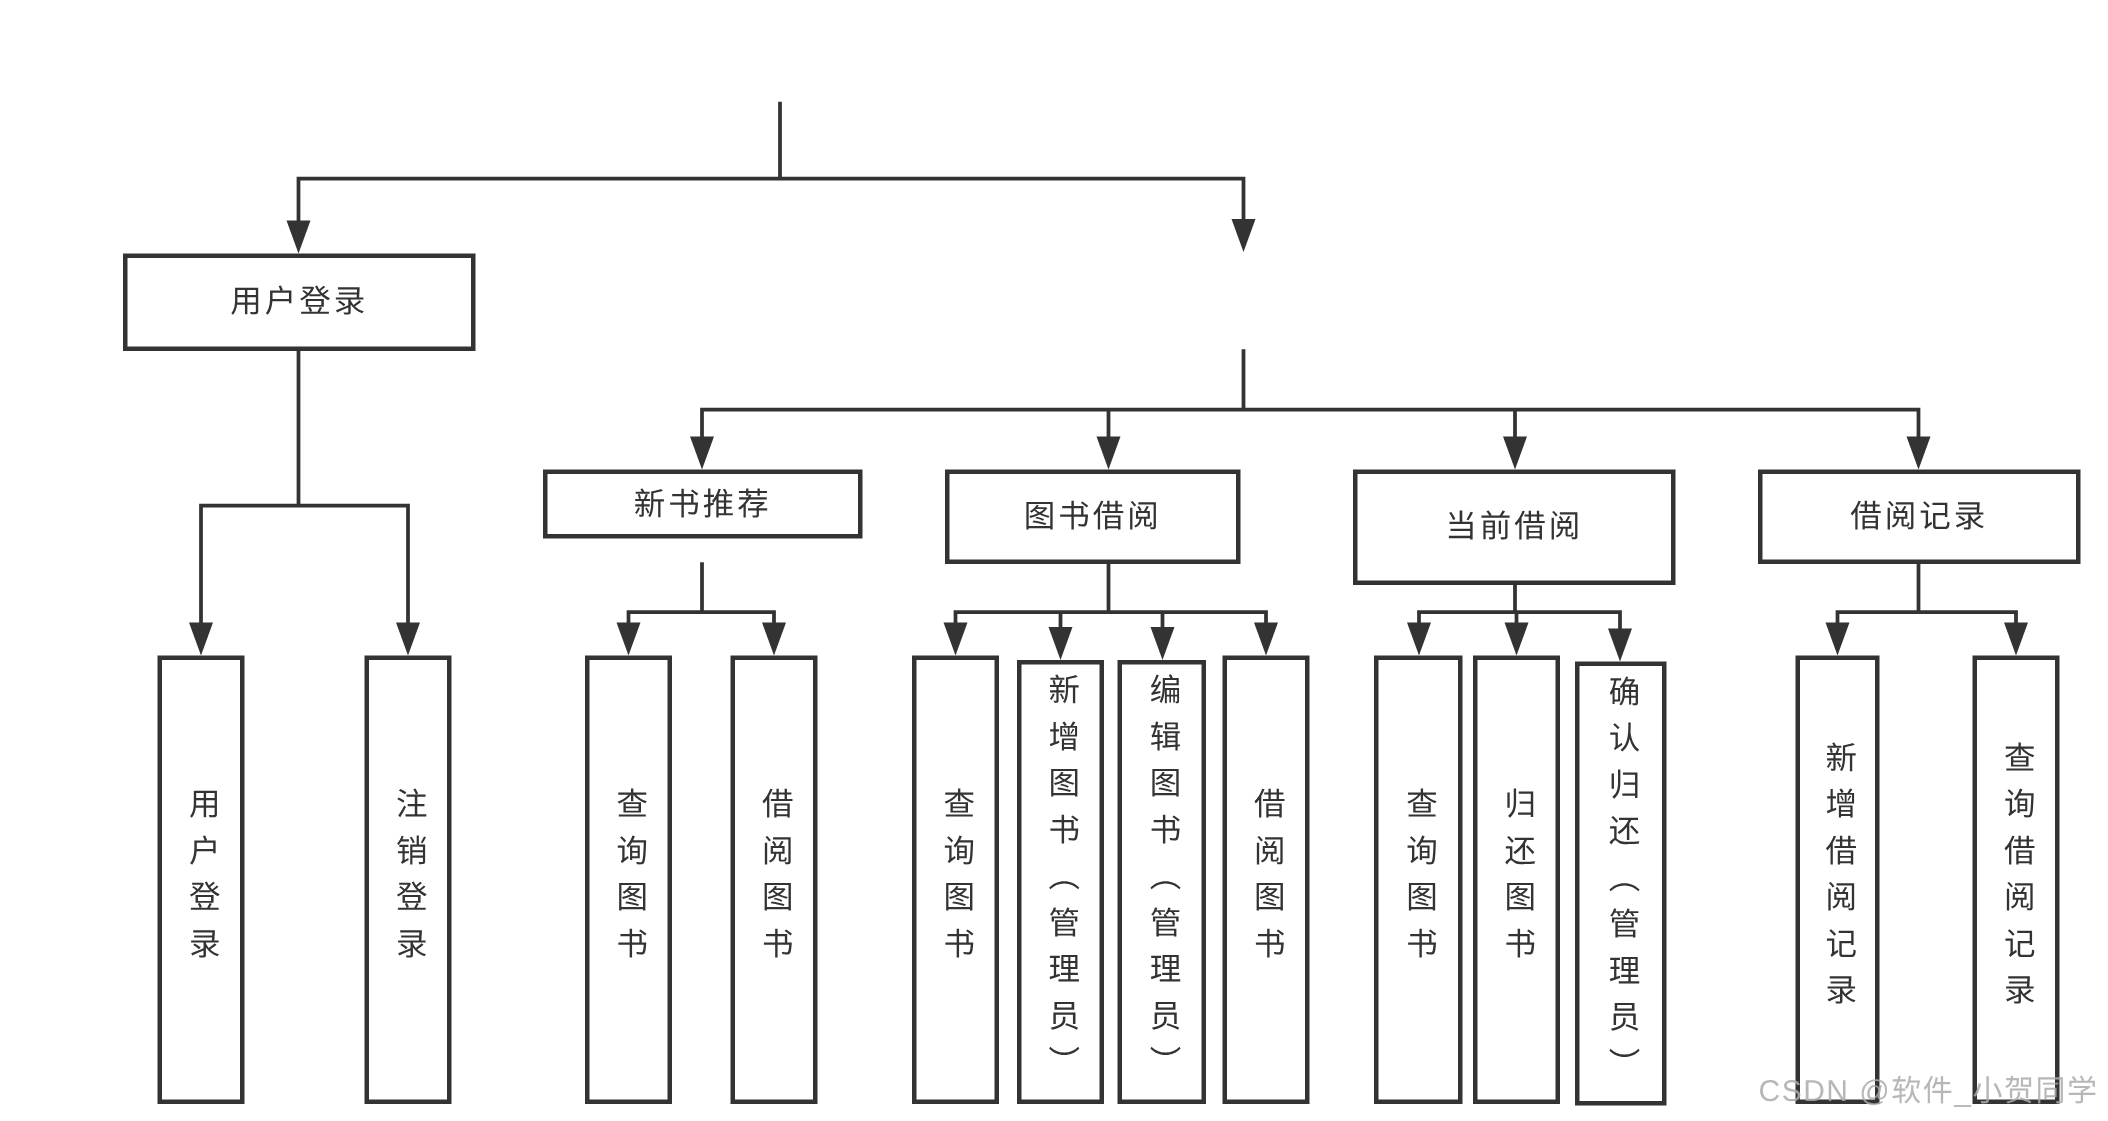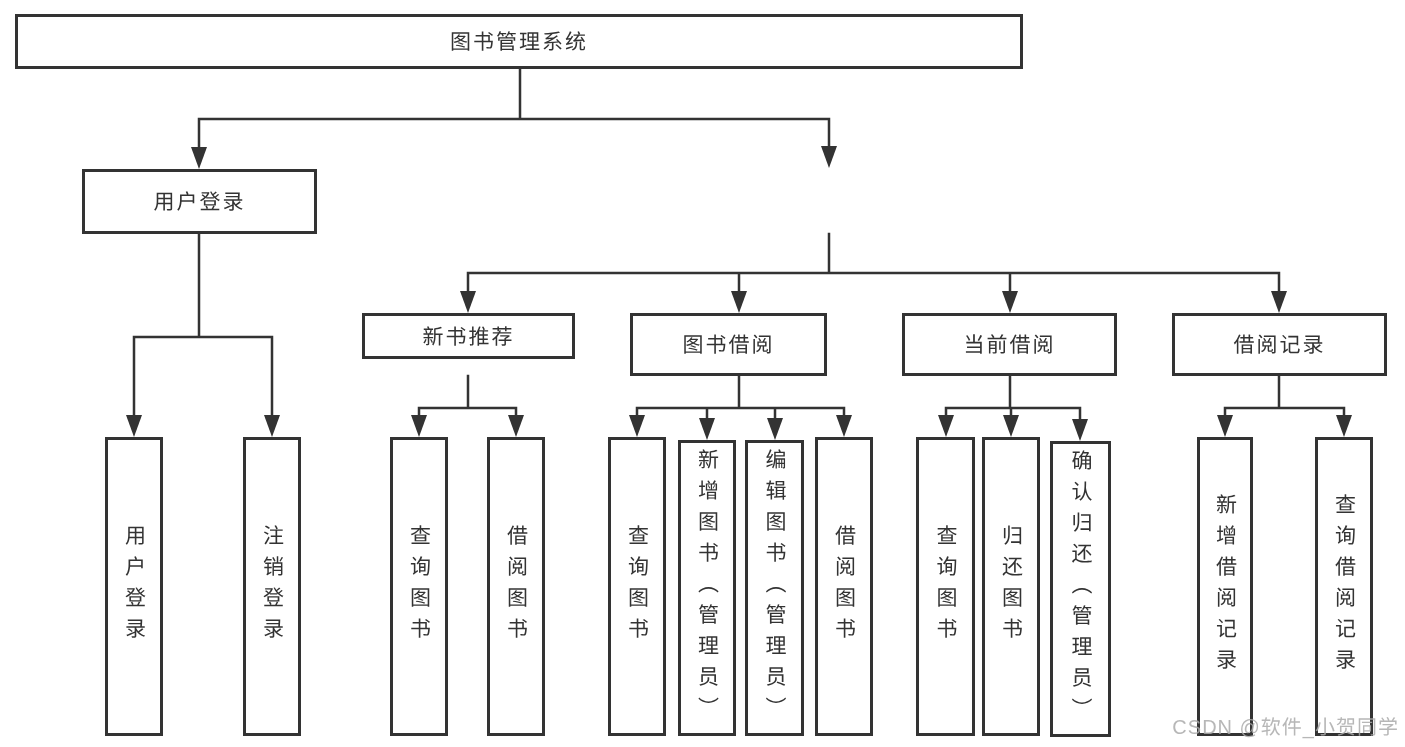--- a/index.html
+++ b/index.html
@@ -95,35 +95,32 @@
       <polygon points="767,418 783,418 775,440"></polygon>
       <polygon points="836,415 852,415 844,437"></polygon>
       <polygon points="938,415 954,415 946,437"></polygon>
       <polygon points="1003,415 1019,415 1011,437"></polygon>
       <polygon points="1072,419 1088,419 1080,441"></polygon>
       <polygon points="1217,415 1233,415 1225,437"></polygon>
       <polygon points="1336,415 1352,415 1344,437"></polygon>
     </g>
   </svg>
 
-  <div class="node" style="left:15px; top:14px; width:1008px; height:55px;">
-    <span class="hlabel">图书管理系统</span>
-  </div>
 
   <div class="node" style="left:82px; top:169px; width:235px; height:65px;">
     <span class="hlabel">用户登录</span>
   </div>
 
   <div class="node" style="left:362px; top:313px; width:213px; height:46px;">
     <span class="hlabel">新书推荐</span>
   </div>
   <div class="node" style="left:630px; top:313px; width:197px; height:63px;">
     <span class="hlabel">图书借阅</span>
   </div>
-  <div class="node" style="left:902px; top:313px; width:215px; height:63px;">
+  <div class="node" style="left:902px; top:313px; width:215px; height:77px;">
     <span class="hlabel">当前借阅</span>
   </div>
   <div class="node" style="left:1172px; top:313px; width:215px; height:63px;">
     <span class="hlabel">借阅记录</span>
   </div>
 
   <div class="node" style="left:105px; top:437px; width:58px; height:299px;">
     <span class="vtext">用户登录</span>
   </div>
   <div class="node" style="left:243px; top:437px; width:58px; height:299px;">

